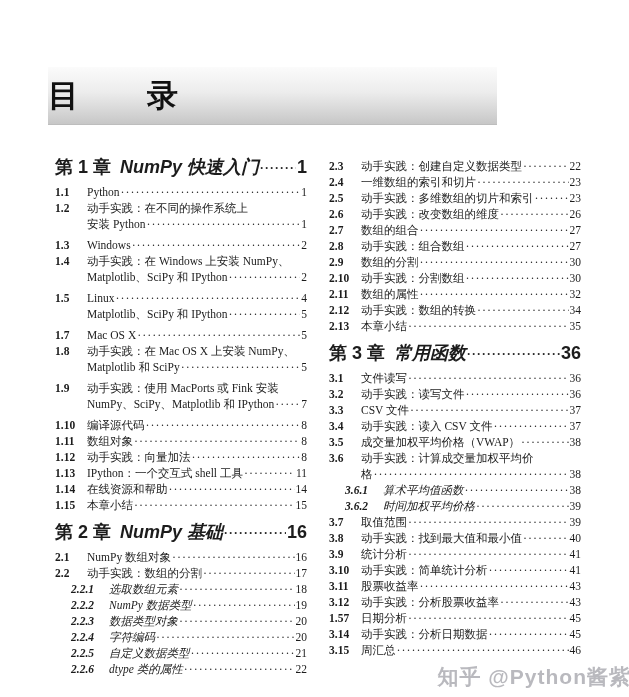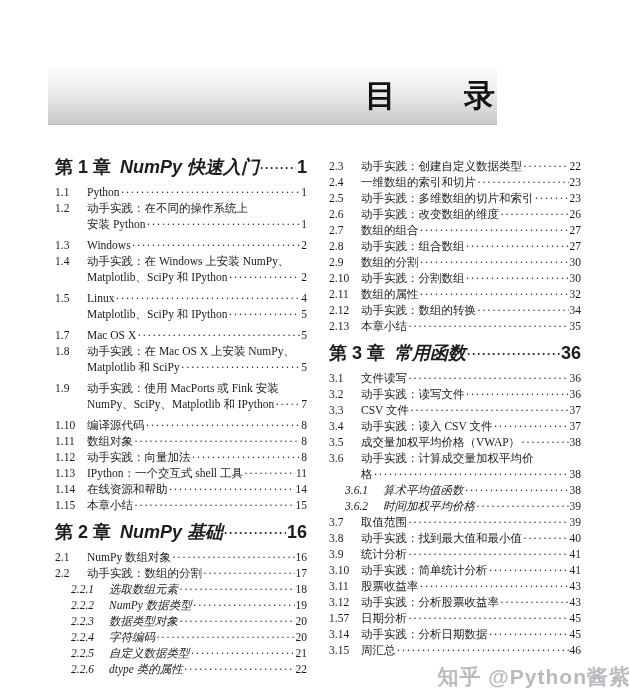--- a/index.html
+++ b/index.html
@@ -11,21 +11,21 @@
     position:relative;
     overflow:hidden;
   }
   .page {
     position:absolute; inset:0; background:#fff;
   }
   
   .toc-banner {
     position:absolute; left:48px; top:67px; width:449px; height:58px;
     background:linear-gradient(180deg,#fbfbfb 0%,#ececec 45%,#c7c7c7 100%);
-    display:flex; align-items:center; justify-content:flex-end;
+    display:flex; align-items:center; justify-content:flex-start;
     border-bottom:1px solid #bdbdbd;
   }
   .toc-banner .title {
     font-family:"Liberation Sans", sans-serif;
     font-weight:bold; font-size:31px; color:#111;
     letter-spacing:2px;
   }
   
   .columns {
     position:absolute; left:55px; top:158px; width:525px; height:530px;
@@ -42,21 +42,21 @@
   }
   .chapter-row.first { margin-top:0; }
   .chapter-row .ch-label { margin-right:9px; flex:0 0 auto; }
   .chapter-row .ch-title { flex:0 0 auto;font-style:italic; }
   
   .line {
     display:flex; align-items:baseline;
     font-size:11.5px; line-height:16px;
     white-space:nowrap;
   }
-  .line .num { flex:0 0 32px; }
+  .line .num { flex:0 0 32px;font-weight:bold; }
   .line .num.spacer { flex:0 0 32px; }
   .line.sub { padding-left:16px; font-style:italic; }
   .line.sub .num { flex:0 0 38px; }
   .line .txt { flex:0 0 auto; }
   .entry.gap { margin-bottom:5px; }
   
   .leader {
     flex:1 1 auto; overflow:hidden; white-space:nowrap;
     min-width:6px; margin:0 1px; color:#2b2b2b;
     font-style:normal;

